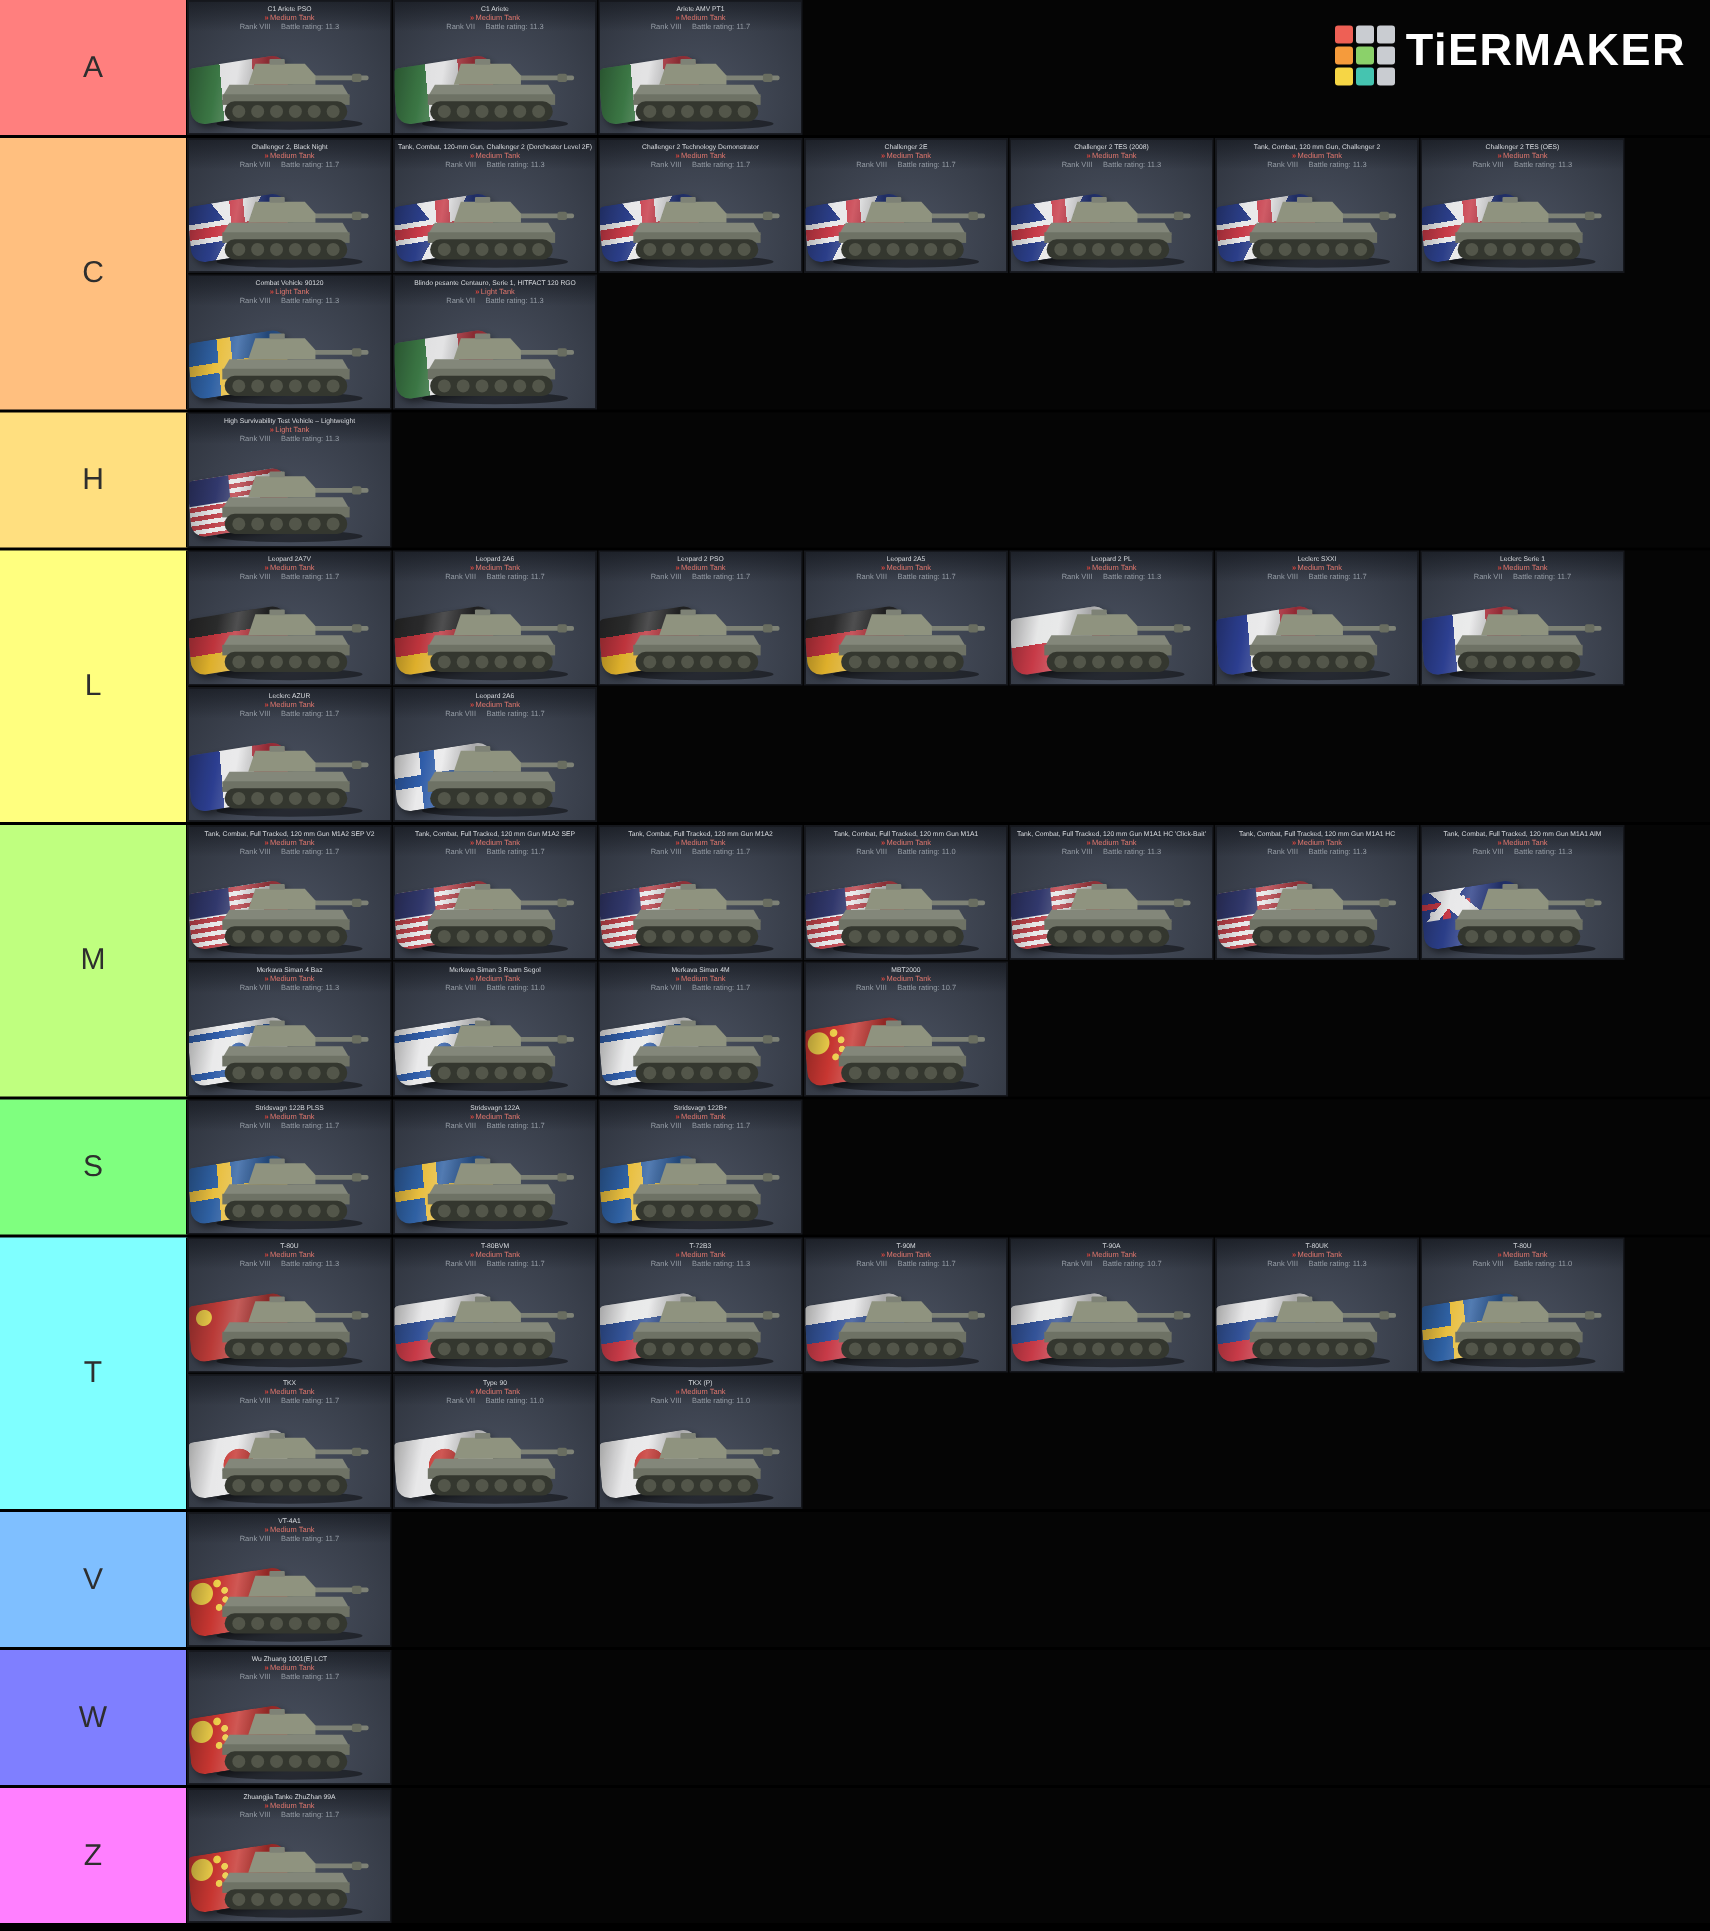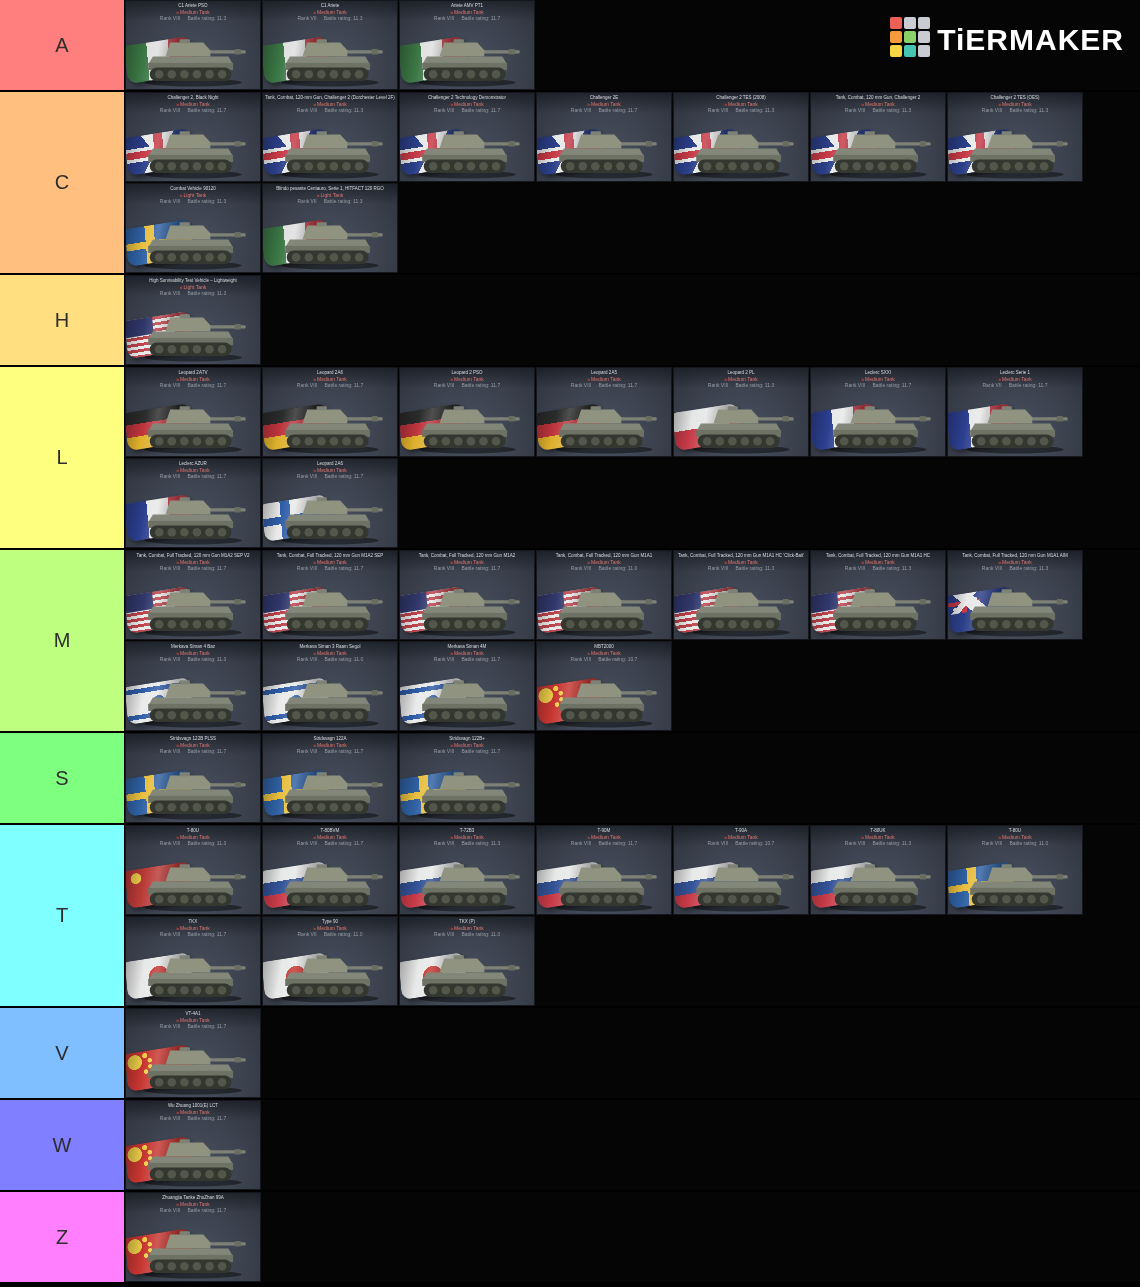--- a/index.html
+++ b/index.html
@@ -72,21 +72,21 @@
     radial-gradient(circle at 22% 78%, #f2f2f2 0 6%, transparent 7%),
     linear-gradient(45deg, transparent 42%, #f2f2f2 42% 58%, transparent 58%),
     linear-gradient(135deg, transparent 42%, #f2f2f2 42% 58%, transparent 58%),
     linear-gradient(to bottom, transparent 40%, #cf3a47 40% 60%, transparent 60%),
     linear-gradient(to right, transparent 42%, #cf3a47 42% 58%, transparent 58%);
     background-size:100% 100%,50% 50%,50% 50%,50% 50%,50% 50%;
     background-repeat:no-repeat;background-position:0 0,left top,left top,left top,left top;}
 
   .tank-art{position:absolute;left:50%;bottom:1px;transform:translateX(-50%);width:88%;z-index:2;}
 
-  .logo{position:absolute;top:17px;right:16px;display:flex;align-items:flex-end;gap:7px;z-index:10;cursor:pointer;}
+  .logo{position:absolute;top:17px;right:16px;display:flex;align-items:flex-start;gap:7px;z-index:10;cursor:pointer;}
   .logo-grid{display:grid;grid-template-columns:repeat(3,12px);grid-auto-rows:12px;gap:2px;}
   .logo-sq{display:block;border-radius:2px;}
   .logo-text{color:#fff;font-size:30px;font-weight:bold;letter-spacing:1px;}
 </style>
 </head>
 <body>
 
 <div class="logo">
   <div class="logo-grid">
       <span class="logo-sq" style="background: rgb(238, 96, 85);"></span>

